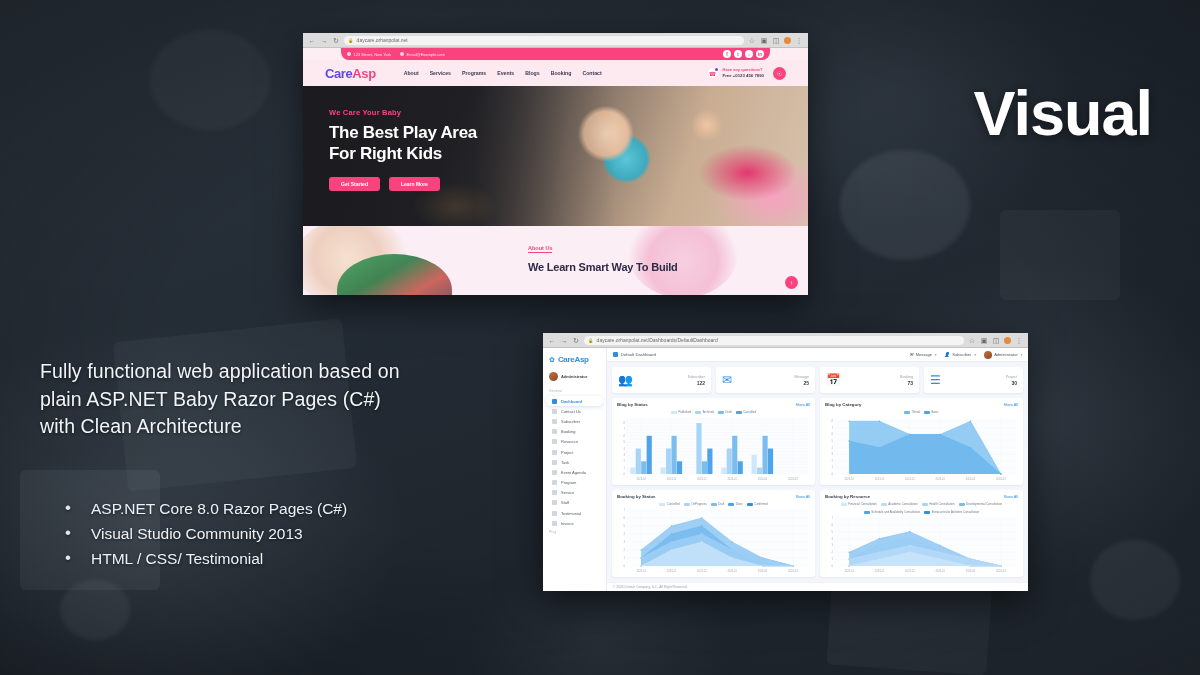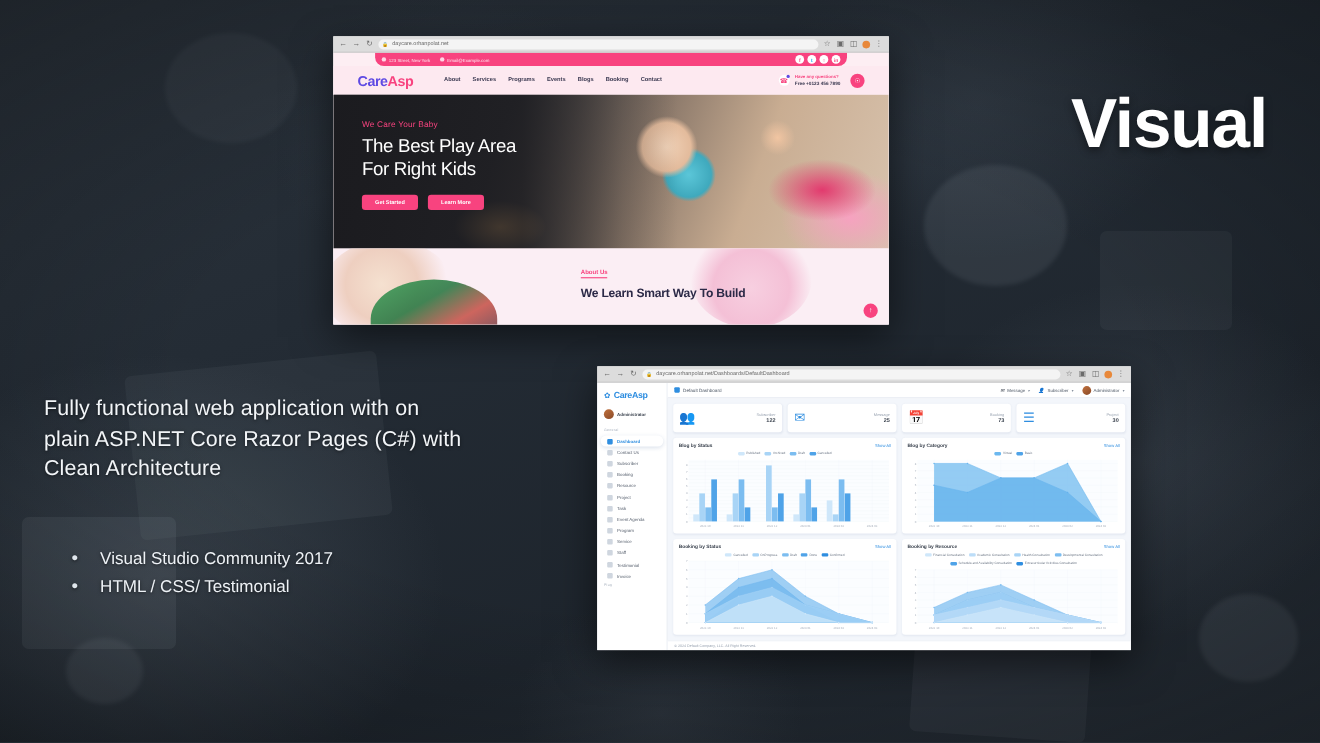--- a/index.html
+++ b/index.html
@@ -133,22 +133,22 @@
       radial-gradient(ellipse 70px 40px at 88% 62%, #e23a6e, transparent 70%),
       radial-gradient(ellipse 60px 34px at 30% 86%, #e8b272, transparent 70%),
       radial-gradient(ellipse 90px 60px at 93% 80%, #f6a2c0, transparent 70%),
       linear-gradient(110deg, #2c2c30 0%, #3a3a3e 30%, #8e7b6c 56%, #c9ad92 74%, #d8c3ae 100%);
   }
   .hero-overlay {
     position: absolute; inset: 0;
     background: linear-gradient(90deg, rgba(26,26,30,.93) 0%, rgba(26,26,30,.80) 34%, rgba(26,26,30,.20) 52%, rgba(26,26,30,0) 62%);
   }
   .hero-txt { position: absolute; left: 26px; top: 22px; }
-  .hero-eyebrow { font-size: 7.5px; color: #f8437f; font-weight: 400; letter-spacing: .2px; }
-  .hero-h1 { font-size: 17px; line-height: 21px; color: #fff; font-weight: 400; margin-top: 5px; letter-spacing: -.3px; }
+  .hero-eyebrow { font-size: 7.5px; color: #f8437f; font-weight: 700; letter-spacing: .2px; }
+  .hero-h1 { font-size: 17px; line-height: 21px; color: #fff; font-weight: 700; margin-top: 5px; letter-spacing: -.3px; }
   .hero-btns { display: flex; gap: 9px; margin-top: 13px; }
   .btn-pink {
     background: #f8437f; color: #fff; font-size: 5px; font-weight: 700;
     padding: 4px 12px; border-radius: 3px;
   }
 
   
   .about-strip { position: relative; height: 73px; background: #fbeef4; overflow: hidden; }
   .about-deco1 {
     position:absolute; left:-10px; top:-8px; width:120px; height:90px; border-radius:50%;
@@ -247,24 +247,25 @@
   <div class="bg-obj soft" style="left:150px;top:30px;width:120px;height:100px;opacity:.05"></div>
   <div class="bg-obj" style="left:830px;top:560px;width:160px;height:110px;transform:rotate(4deg);opacity:.06"></div>
   <div class="bg-vign"></div>
 </div>
 
 <div class="title-block">
   <div class="t1">Visual</div>
 </div>
 
 <div class="left-copy">
-  <div class="lead">Fully functional web application with on plain ASP.NET Core Razor Pages (C#) with Clean Architecture</div>
+  <div class="lead">Fully functional web application based on plain ASP.NET Baby Razor Pages (C#) with Clean Architecture</div>
 </div>
 <ul class="bullets">
-  <li>Visual Studio Community 2017</li>
+  <li>ASP.NET Core  8.0 Razor  Pages (C#)</li>
+  <li>Visual Studio Community 2013</li>
   <li>HTML / CSS/ Testimonial</li>
 </ul>
 
 <div class="win" id="site-window">
   <div class="chrome-bar">
     <span class="cb-ic">←</span>
     <span class="cb-ic">→</span>
     <span class="cb-ic">↻</span>
     <div class="urlbox">
       <span class="lock">🔒</span>

